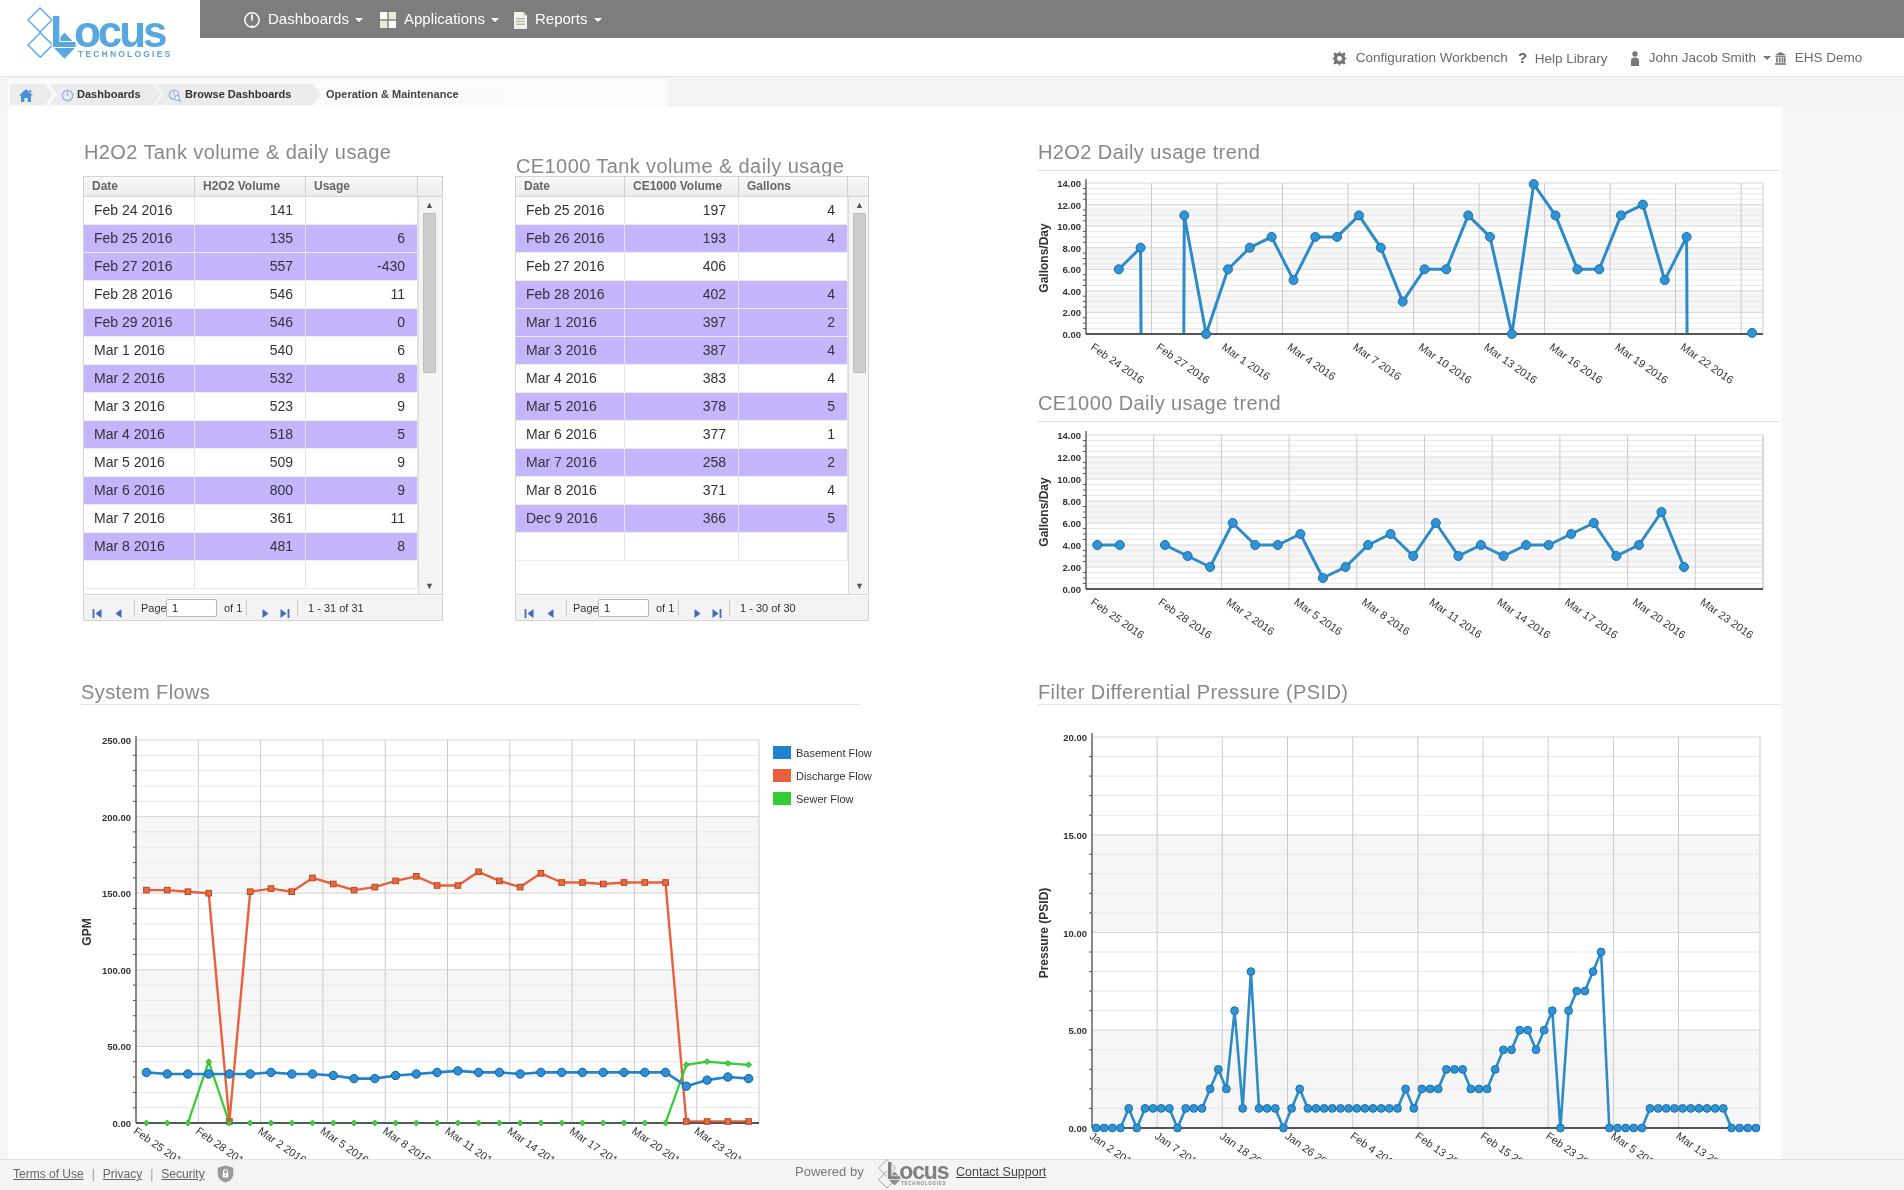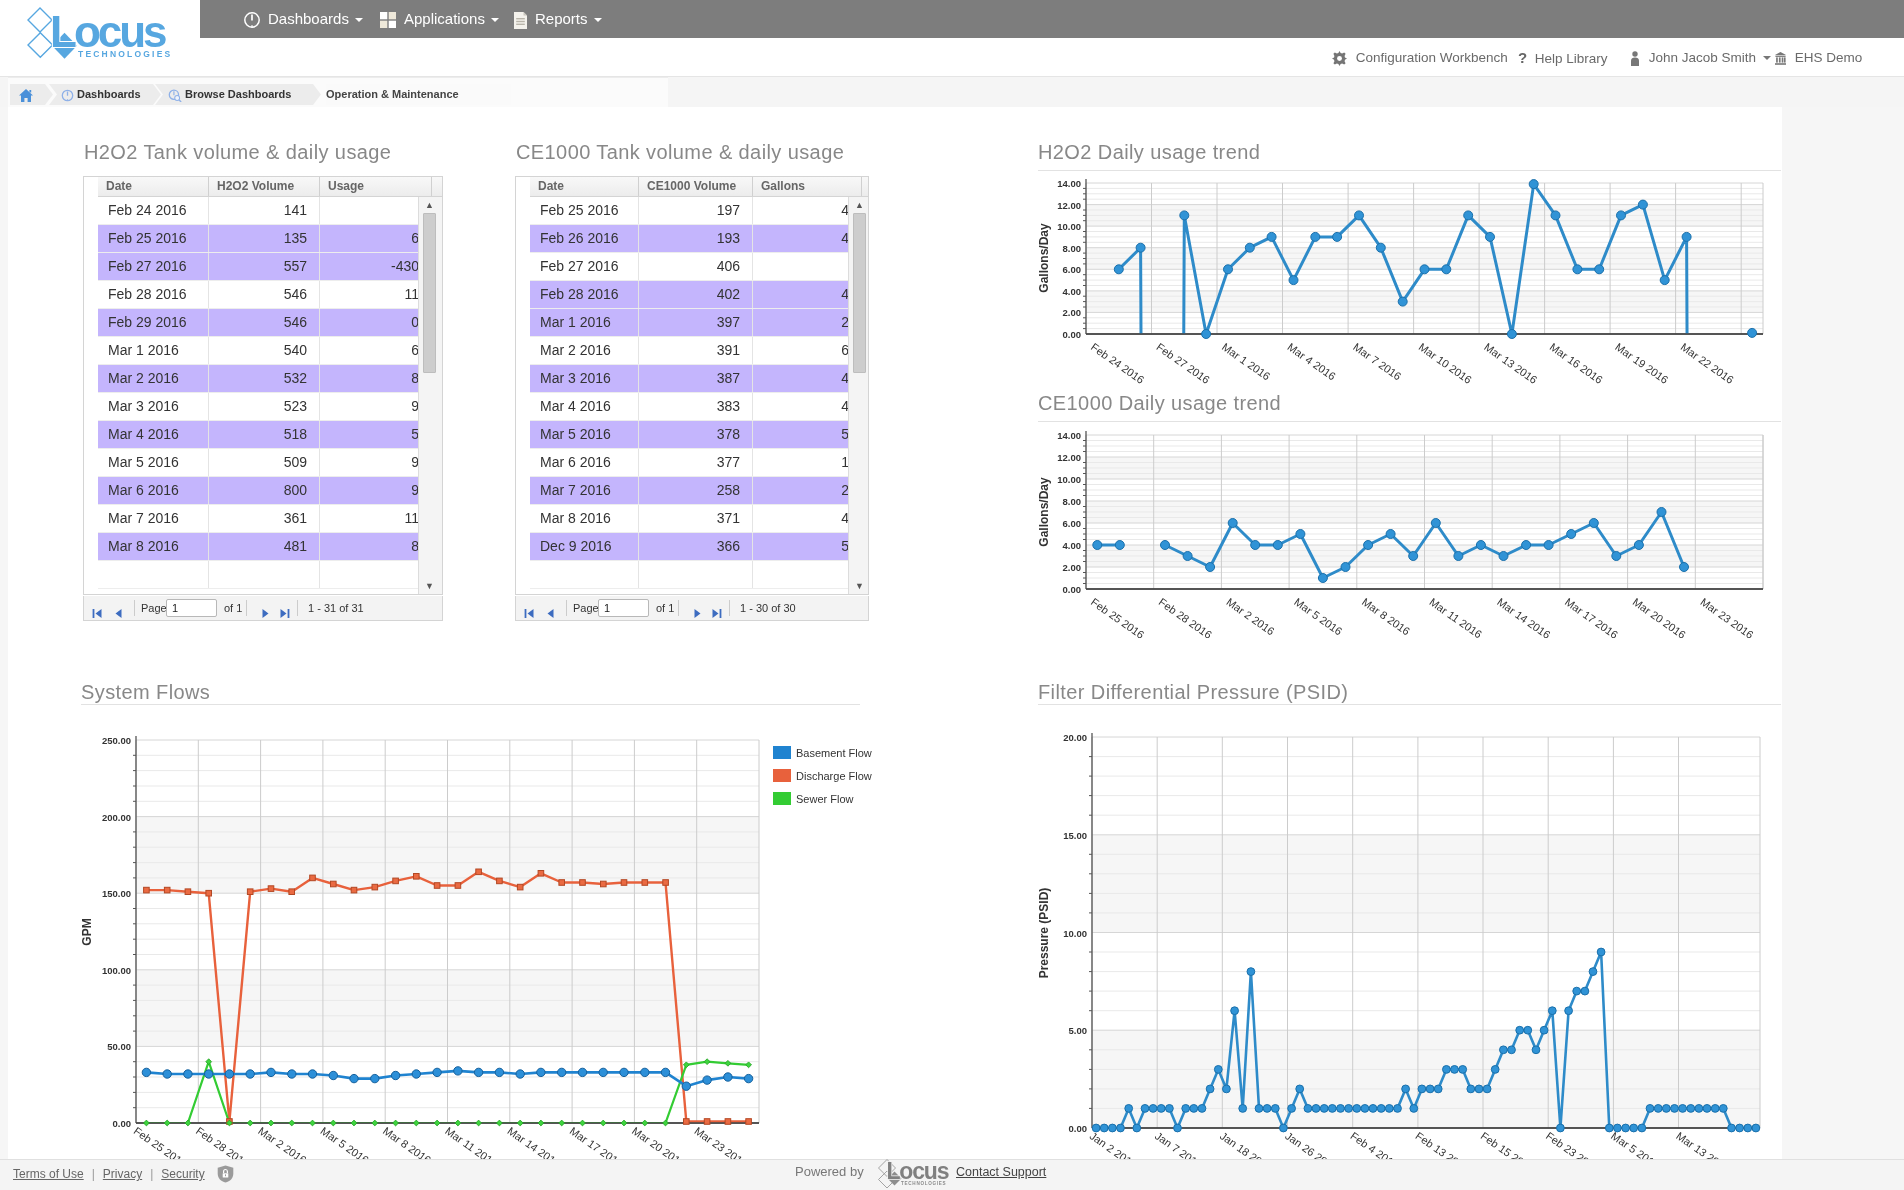--- a/index.html
+++ b/index.html
@@ -8,21 +8,21 @@
 .caret { display:inline-block; width:0; height:0; border-left:4px solid transparent; border-right:4px solid transparent; border-top:4px solid #fff; vertical-align:middle; margin-left:6px; }
 .caret2 { display:inline-block; width:0; height:0; border-left:4.5px solid transparent; border-right:4.5px solid transparent; border-top:4.5px solid #777; vertical-align:middle; margin-left:5px; }
 .navitem { position:absolute; top:0; height:38px; line-height:38px; color:#fff; font-size:15px; white-space:nowrap; }
 .navitem svg { vertical-align:middle; margin-right:7px; }
 .r2item { position:absolute; top:38px; height:39px; line-height:39px; color:#6a6a6a; font-size:13.5px; white-space:nowrap; }
 .r2item svg { vertical-align:middle; margin-right:5px; }
 .crumb { position:absolute; top:84px; height:21px; line-height:21px; background:#ececec; font-size:11px; font-weight:bold; color:#333; white-space:nowrap; }
 .crumb svg { vertical-align:middle; }
 .ptitle { position:absolute; font-size:20px; letter-spacing:0.4px; color:#888; white-space:nowrap; }
 .tline { border-bottom:1px solid #e2e2e2; }
-.grid { position:absolute; background:#fff; border:1px solid #d4d4d4;padding-left:14px; }
+.grid { position:absolute; background:#fff; border:1px solid #d4d4d4; }
 .ghead { height:20px; background:linear-gradient(#f8f8f8,#ececec); border-bottom:1px solid #d4d4d4; }
 .ghead div { display:inline-block; height:19px; line-height:19px; font-size:12px; font-weight:bold; color:#666; padding-left:8px; border-right:1px solid #d0d0d0; vertical-align:top; }
 .grow { height:28px; border-bottom:1px solid #ededed; }
 .grow div { display:inline-block; height:27px; line-height:26px; font-size:14px; color:#333; vertical-align:top; border-right:1px solid #e4e4e4; }
 .grow .num { text-align:right; padding-right:12px; }
 .grow .dt { padding-left:10px; }
 .alt { background:#c4b5fd; }
 .pager { position:absolute; height:25px; background:#f3f3f3; border:1px solid #d4d4d4; border-top:0; font-size:11px; color:#333; }
 .pager span { position:absolute; top:0; height:24px; line-height:24px; }
 .psep { border-left:1px solid #ccc; height:16px !important; top:4px !important; }
@@ -140,30 +140,29 @@
     <span style="left:176px;top:7px"><svg width="11" height="11" viewBox="0 0 11 11">
         <path d="M2.5 1 L8.5 5.5 L2.5 10 Z" fill="#3d6cc0"></path>
       </svg></span>
     <span style="left:195px;top:7px"><svg width="11" height="11" viewBox="0 0 11 11">
         <path d="M9.5 1 L9.5 10" stroke="#3d6cc0" stroke-width="1.8"></path>
         <path d="M1.5 1 L7.5 5.5 L1.5 10 Z" fill="#3d6cc0"></path>
       </svg></span>
     <span class="psep" style="left:213px"></span>
     <span style="left:224px">1 - 31 of 31</span>
   </div>
-<div class="ptitle" style="left:516px;top:141px">CE1000 Tank volume &amp; daily usage</div>
+<div class="ptitle" style="left:516px;top:155px">CE1000 Tank volume &amp; daily usage</div>
 <div class="grid" style="left:515px;top:176px;width:354px;height:419px">
     <div class="ghead" style="white-space:nowrap"><div style="width:109px">Date</div><div style="width:114px">CE1000 Volume</div><div style="width:109px">Gallons</div><div style="width:20px;border-right:0">&nbsp;</div></div>
     <div style="height:397px;overflow:hidden;position:relative">
       <div class="grow" style="white-space:nowrap"><div class="dt" style="width:109px">Feb 25 2016</div><div class="num" style="width:114px">197</div><div class="num" style="width:109px">4</div></div>
       <div class="grow alt" style="white-space:nowrap"><div class="dt" style="width:109px">Feb 26 2016</div><div class="num" style="width:114px">193</div><div class="num" style="width:109px">4</div></div>
       <div class="grow" style="white-space:nowrap"><div class="dt" style="width:109px">Feb 27 2016</div><div class="num" style="width:114px">406</div><div class="num" style="width:109px"></div></div>
       <div class="grow alt" style="white-space:nowrap"><div class="dt" style="width:109px">Feb 28 2016</div><div class="num" style="width:114px">402</div><div class="num" style="width:109px">4</div></div>
       <div class="grow alt" style="white-space:nowrap"><div class="dt" style="width:109px">Mar 1 2016</div><div class="num" style="width:114px">397</div><div class="num" style="width:109px">2</div></div>
-      <div class="grow" style="white-space:nowrap"><div class="dt" style="width:109px">Mar 2 2016</div><div class="num" style="width:114px">391</div><div class="num" style="width:109px">6</div></div>
       <div class="grow alt" style="white-space:nowrap"><div class="dt" style="width:109px">Mar 3 2016</div><div class="num" style="width:114px">387</div><div class="num" style="width:109px">4</div></div>
       <div class="grow" style="white-space:nowrap"><div class="dt" style="width:109px">Mar 4 2016</div><div class="num" style="width:114px">383</div><div class="num" style="width:109px">4</div></div>
       <div class="grow alt" style="white-space:nowrap"><div class="dt" style="width:109px">Mar 5 2016</div><div class="num" style="width:114px">378</div><div class="num" style="width:109px">5</div></div>
       <div class="grow" style="white-space:nowrap"><div class="dt" style="width:109px">Mar 6 2016</div><div class="num" style="width:114px">377</div><div class="num" style="width:109px">1</div></div>
       <div class="grow alt" style="white-space:nowrap"><div class="dt" style="width:109px">Mar 7 2016</div><div class="num" style="width:114px">258</div><div class="num" style="width:109px">2</div></div>
       <div class="grow" style="white-space:nowrap"><div class="dt" style="width:109px">Mar 8 2016</div><div class="num" style="width:114px">371</div><div class="num" style="width:109px">4</div></div>
       <div class="grow alt" style="white-space:nowrap"><div class="dt" style="width:109px">Dec 9 2016</div><div class="num" style="width:114px">366</div><div class="num" style="width:109px">5</div></div>
       <div class="grow" style="white-space:nowrap"><div class="dt" style="width:109px"></div><div class="num" style="width:114px"></div><div class="num" style="width:109px"></div></div>
     </div>
     <div class="scrltrack" style="left:332px;top:20px;width:20px;height:397px">

